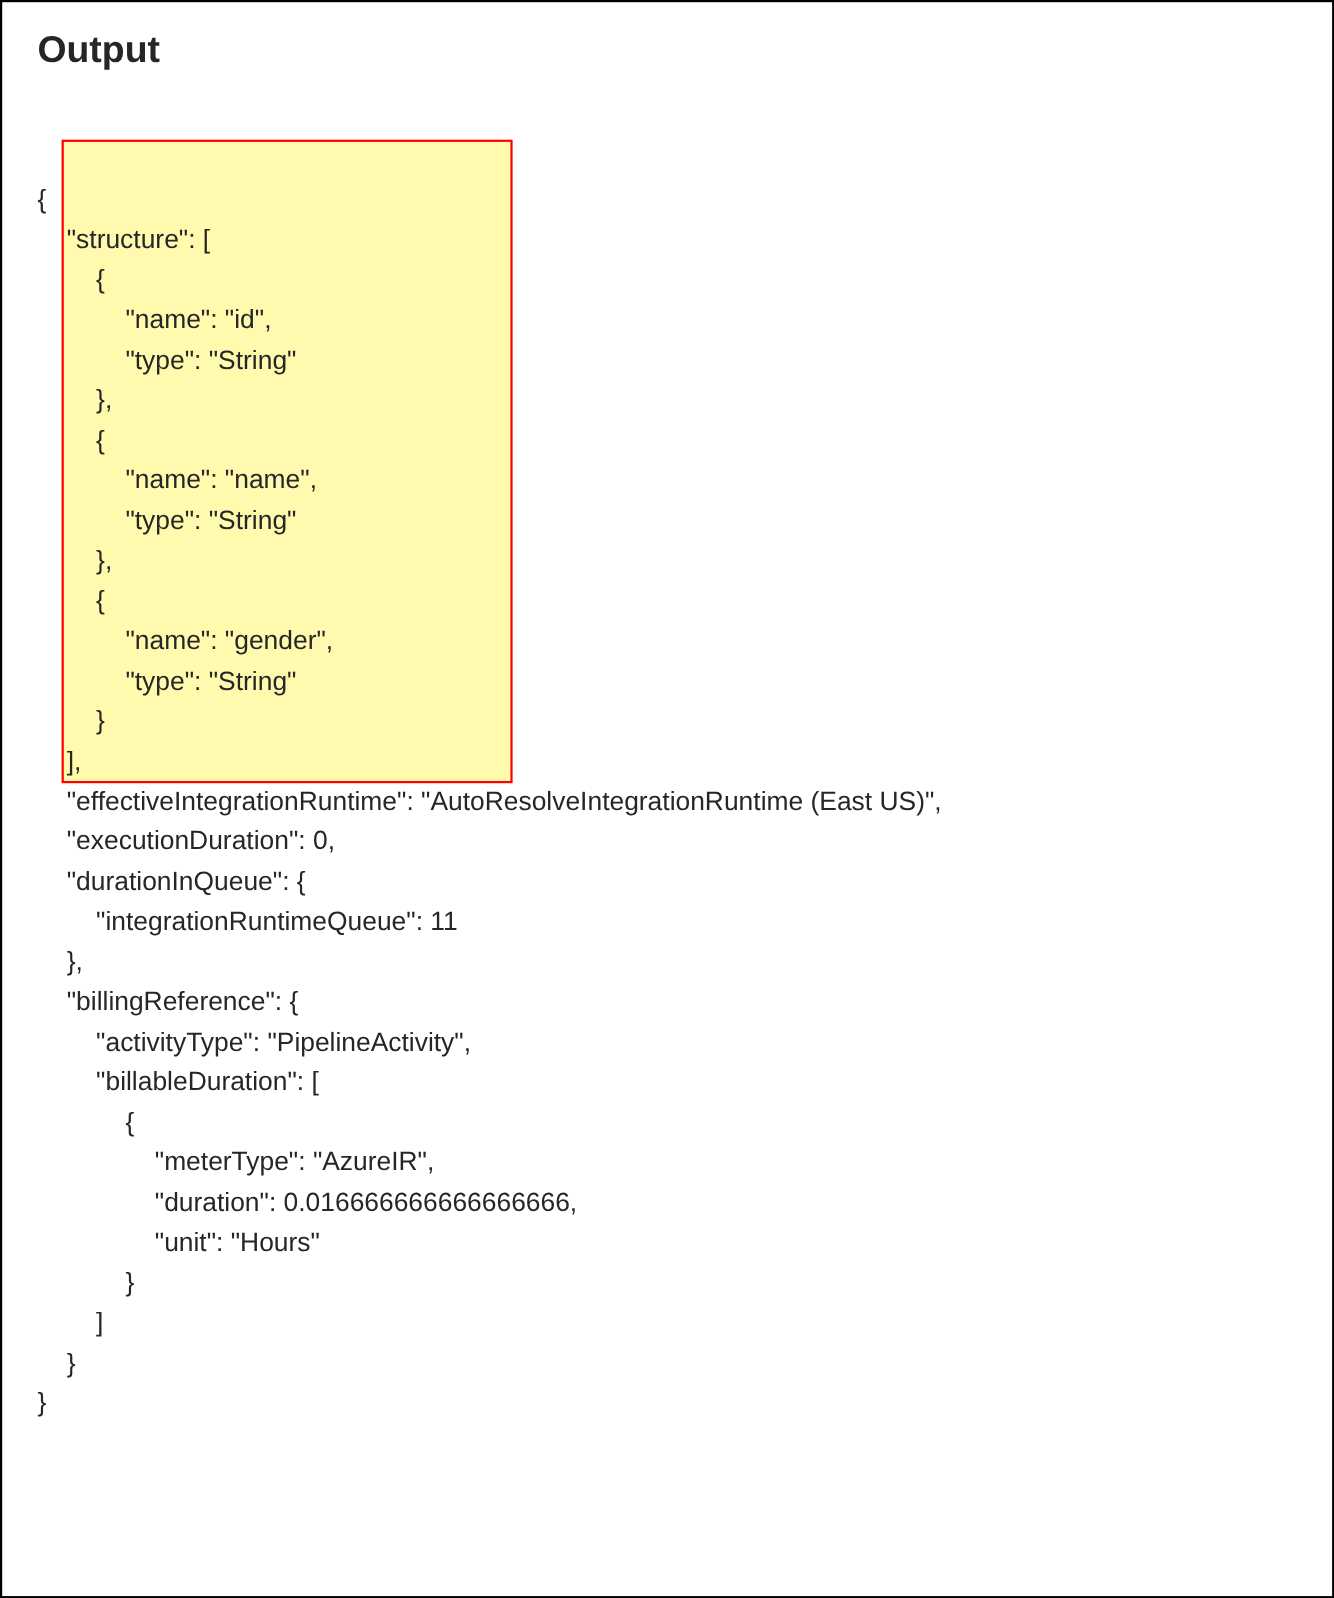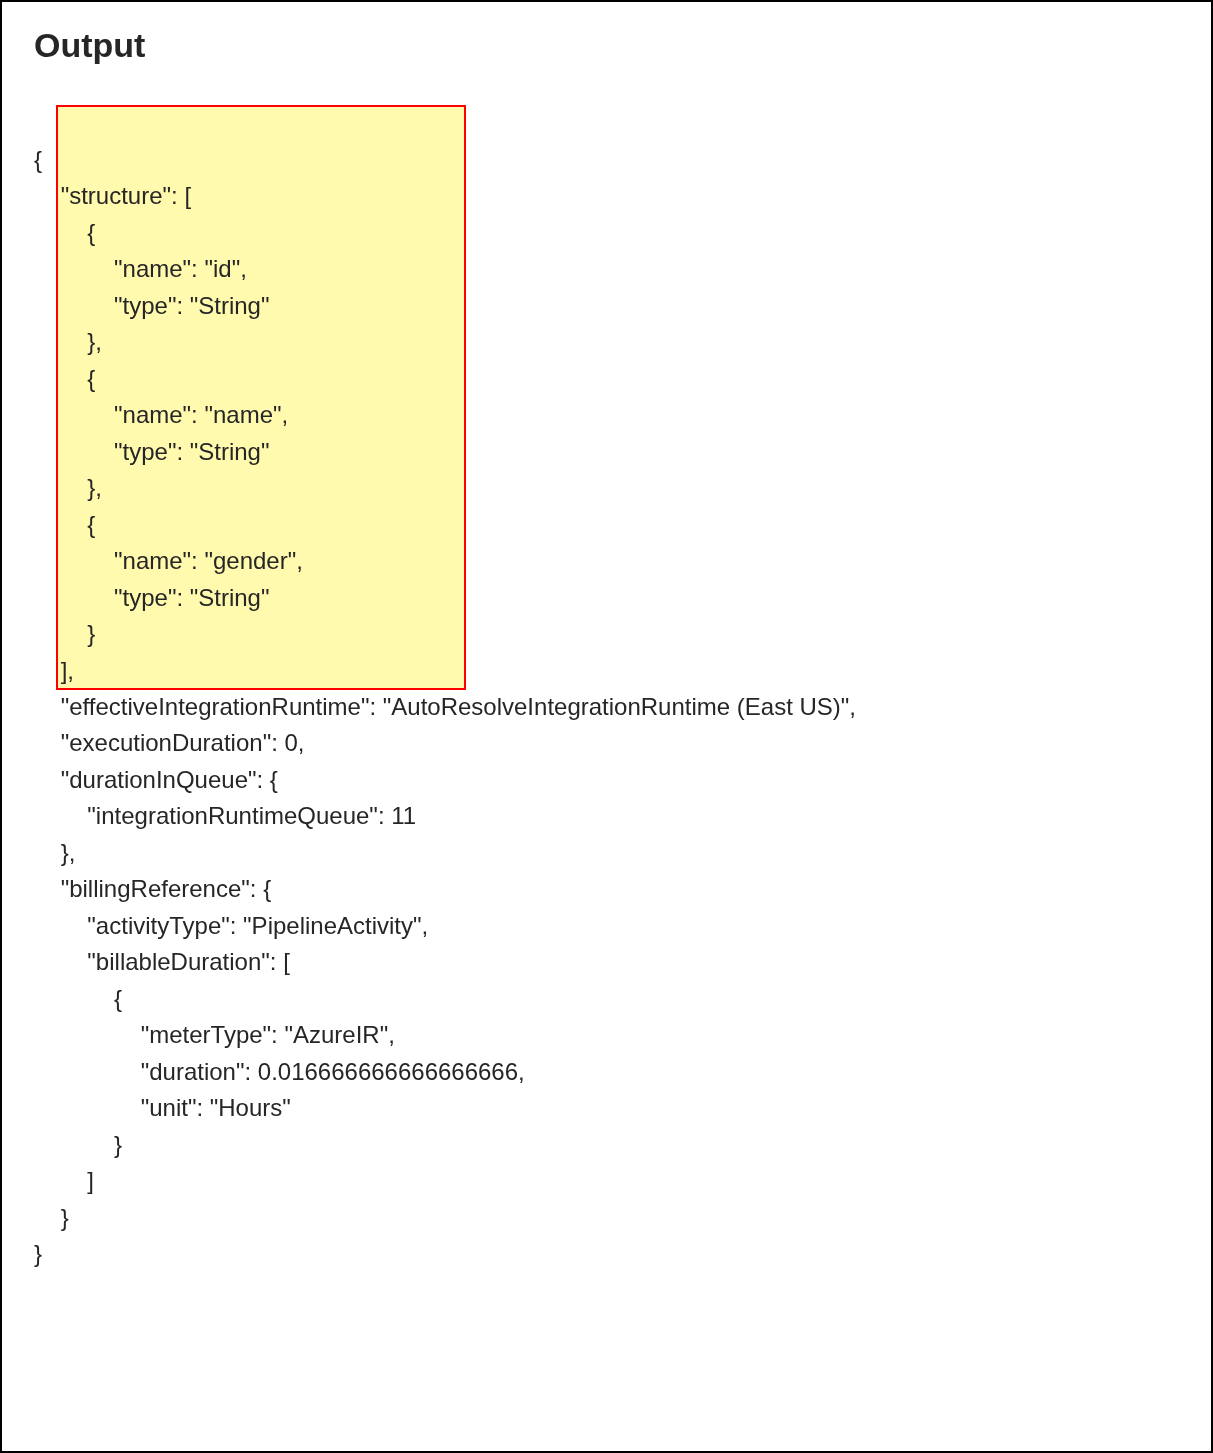--- a/index.html
+++ b/index.html
@@ -17,21 +17,21 @@
       border: 2px solid #000000;
       padding: 24px 32px 32px 32px;
       width: 1213px;
       min-height: 1453px;
       position: relative;
     }
     .heading {
       font-size: 34px;
       font-weight: 600;
       color: #262626;
-      margin-bottom: 4px;
+      margin-bottom: 26px;
     }
     .json-block {
       font-family: "Segoe UI", sans-serif;
       font-size: 24px;
       line-height: 1.52;
       color: #262626;
       white-space: pre;
       position: relative;
     }
     .highlight-box {

